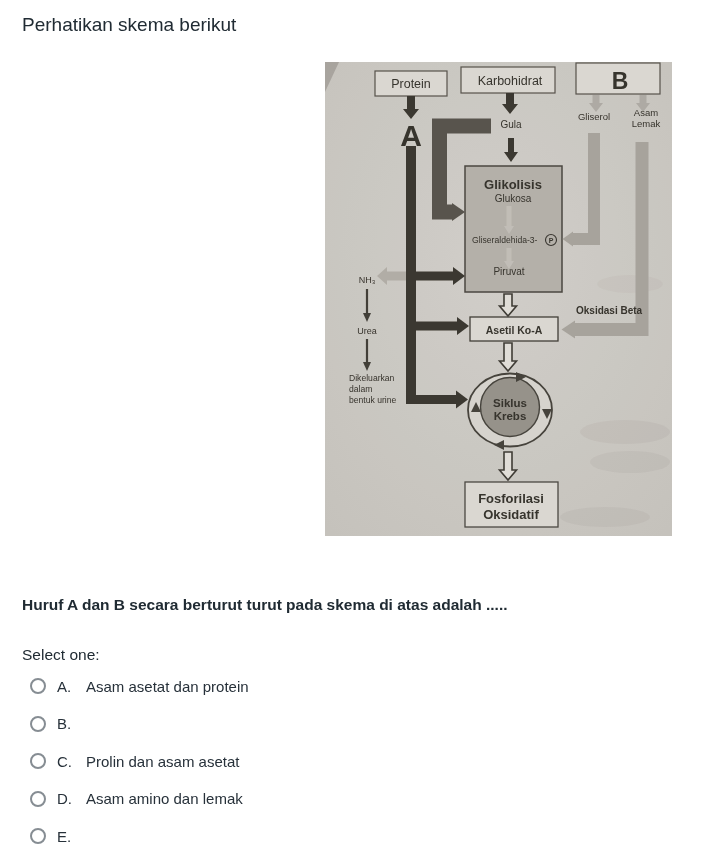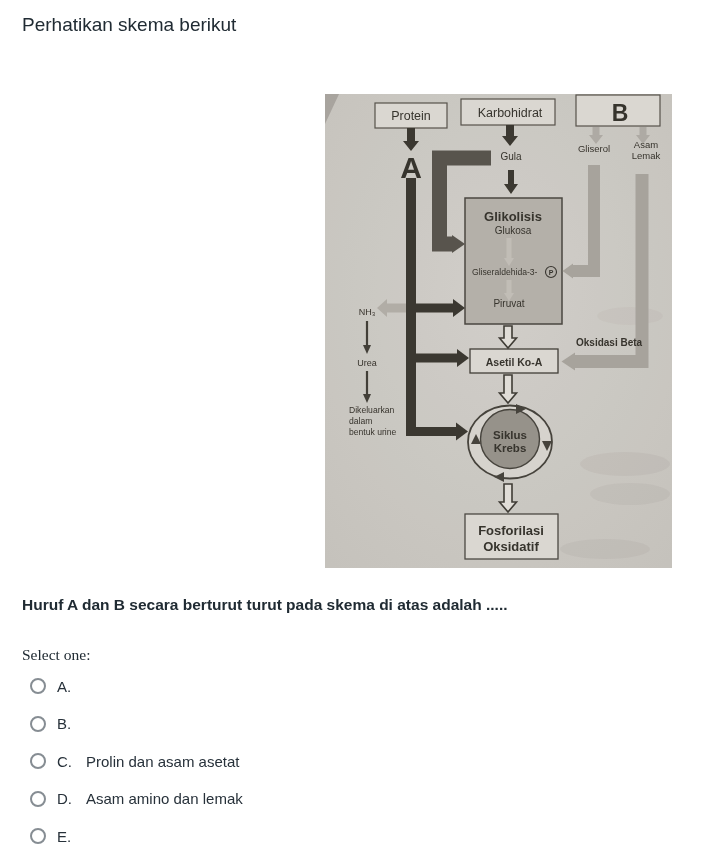--- a/index.html
+++ b/index.html
@@ -1,25 +1,25 @@
 <!DOCTYPE html>
 <html><head>
 <meta charset="utf-8">
 <style>
   html,body{margin:0;padding:0;}
   body{
     width:708px;height:868px;position:relative;background:#ffffff;
     font-family:"Liberation Sans",sans-serif;color:#202b33;overflow:hidden;
   }
   .intro{position:absolute;left:22px;top:14px;font-size:19px;}
-  .figure{position:absolute;left:325px;top:94px;width:347px;height:474px;}
+  .figure{position:absolute;left:325px;top:62px;width:347px;height:474px;}
   .figure svg{display:block;filter:blur(.28px) contrast(.98);}
   .figure svg text{font-family:"Liberation Sans",sans-serif;fill:#35322b;}
   .question{position:absolute;left:22px;top:596px;font-size:15.5px;font-weight:bold;}
-  .selectone{position:absolute;left:22px;top:646px;font-size:15.5px;font-family:Liberation Serif, serif;}
+  .selectone{position:absolute;left:22px;top:646px;font-size:15.5px;}
   .options{position:absolute;left:30px;top:678px;}
   .option{display:flex;align-items:center;height:16px;margin-bottom:21.5px;font-size:15px;color:#27313a;}
   .radio{width:12px;height:12px;border:2px solid #868d93;border-radius:50%;background:#fff;margin-right:11px;flex:none;}
   .letter{width:29px;flex:none;}
 </style>
 </head>
 <body>
 
 <div class="intro">Perhatikan skema berikut</div>
 
@@ -152,20 +152,21 @@
 </svg>
 </div>
 
 <div class="question">Huruf A dan B secara berturut turut pada skema di atas adalah .....</div>
 <div class="selectone">Select one:</div>
 
 <div class="options">
   <div class="option">
     <span class="radio"></span>
     <span class="letter">A.</span>
+    <span class="text">Asam asetat dan protein</span>
   </div>
   <div class="option">
     <span class="radio"></span>
     <span class="letter">B.</span>
   </div>
   <div class="option">
     <span class="radio"></span>
     <span class="letter">C.</span>
     <span class="text">Prolin dan asam asetat</span>
   </div>

